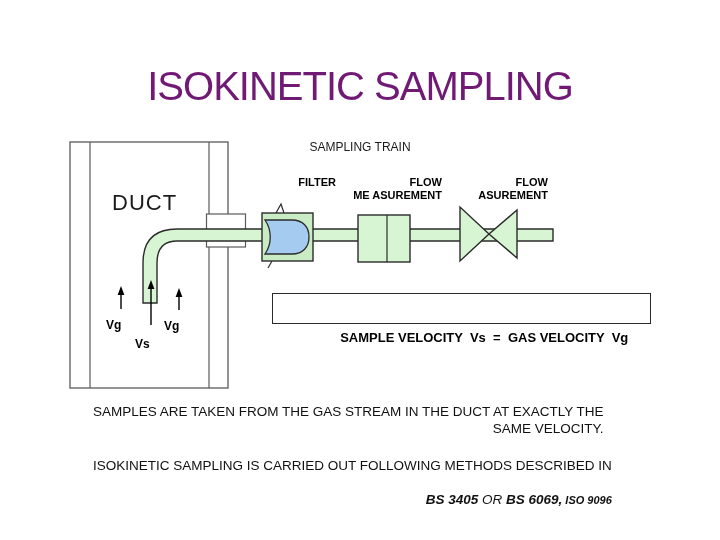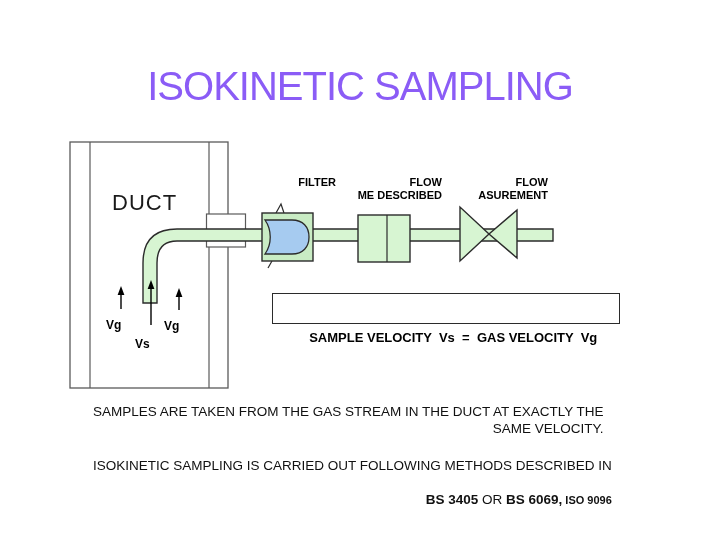--- a/index.html
+++ b/index.html
@@ -4,21 +4,21 @@
 <style>
   html,body{margin:0;padding:0;}
   body{background:#888;font-family:"Liberation Sans", sans-serif;}
   .slide{
     position:relative;width:720px;height:540px;background:#ffffff;
     overflow:hidden;color:#000;
   }
   .abs{position:absolute;}
   .slide-title{
     left:0;right:0;top:64px;text-align:center;
-    font-size:40px;letter-spacing:-1px;font-weight:400;color:#8b5cf6;
+    font-size:40px;letter-spacing:-1px;font-weight:400;color:#701a75;
     white-space:nowrap;
   }
   .subtitle{
     left:0;right:0;top:140px;text-align:center;
     font-size:12px;color:#1a1a1a;
   }
   .duct-label{
     left:112px;top:190px;font-size:22px;letter-spacing:1px;color:#1a1a1a;
   }
   .train-label{
@@ -31,21 +31,21 @@
   .v-label{
     width:32px;text-align:left;font-size:12px;font-weight:bold;color:#000;
   }
   .vg-left{left:106px;top:318px;}
   .vs-mid{left:135px;top:337px;}
   .vg-right{left:164px;top:319px;}
   .equation-box{
     left:272px;top:293px;width:346px;height:29px;
     border:1.5px solid #2b2b2b;background:#fff;
     text-align:center;line-height:29px;
-    font-size:13px;font-weight:bold;white-space:pre;
+    font-size:13px;font-weight:bold;white-space:pre;padding-left:31px;
   }
   .notes{left:93px;font-size:13.5px;line-height:17px;color:#111;text-align:right;}
   .notes-p1{top:403px;}
   .notes-p2{top:457px;}
   .bs{font-weight:bold;}
   .iso{font-weight:bold;font-size:11px;}
   svg{display:block;}
 </style>
 </head>
 <body>
@@ -85,29 +85,30 @@
       <line x1="151" y1="325" x2="151" y2="287" stroke="#000" stroke-width="1.4"></line>
       <polygon points="151,280 147.6,289 154.4,289" fill="#000"></polygon>
     </g>
     <g>
       <line x1="179" y1="310" x2="179" y2="295" stroke="#000" stroke-width="1.4"></line>
       <polygon points="179,288 175.6,297 182.4,297" fill="#000"></polygon>
     </g>
   </svg>
 
   <div class="abs slide-title">ISOKINETIC SAMPLING</div>
+  <div class="abs subtitle">SAMPLING TRAIN</div>
 
   <div class="abs duct-label">DUCT</div>
 
   <div class="abs train-label lbl-filter">
     <div>FILTER</div>
   </div>
   <div class="abs train-label lbl-flowmeas">
     <div>FLOW</div>
-    <div>ME DESCRIBED</div>
+    <div>ME ASUREMENT</div>
   </div>
   <div class="abs train-label lbl-flowreg">
     <div>FLOW</div>
     <div>ASUREMENT</div>
   </div>
 
   <div class="abs v-label vg-left">Vg</div>
   <div class="abs v-label vs-mid">Vs</div>
   <div class="abs v-label vg-right">Vg</div>
 
@@ -115,18 +116,18 @@
     <span>SAMPLE VELOCITY  Vs  =  GAS VELOCITY  Vg</span>
   </div>
 
   <div class="abs notes notes-p1">
     <div>SAMPLES ARE TAKEN FROM THE GAS STREAM IN THE DUCT AT EXACTLY THE</div>
     <div>SAME VELOCITY.</div>
   </div>
 
   <div class="abs notes notes-p2">
     <div>ISOKINETIC SAMPLING IS CARRIED OUT FOLLOWING METHODS DESCRIBED IN</div>
-    <div style="white-space:pre;">
+    <div style="white-space:pre;font-style:italic;">
       <span class="bs">BS 3405</span><span> OR </span><span class="bs">BS 6069,</span><span class="iso"> ISO 9096</span>
     </div>
   </div>
 
 </div>
 
 </body></html>

